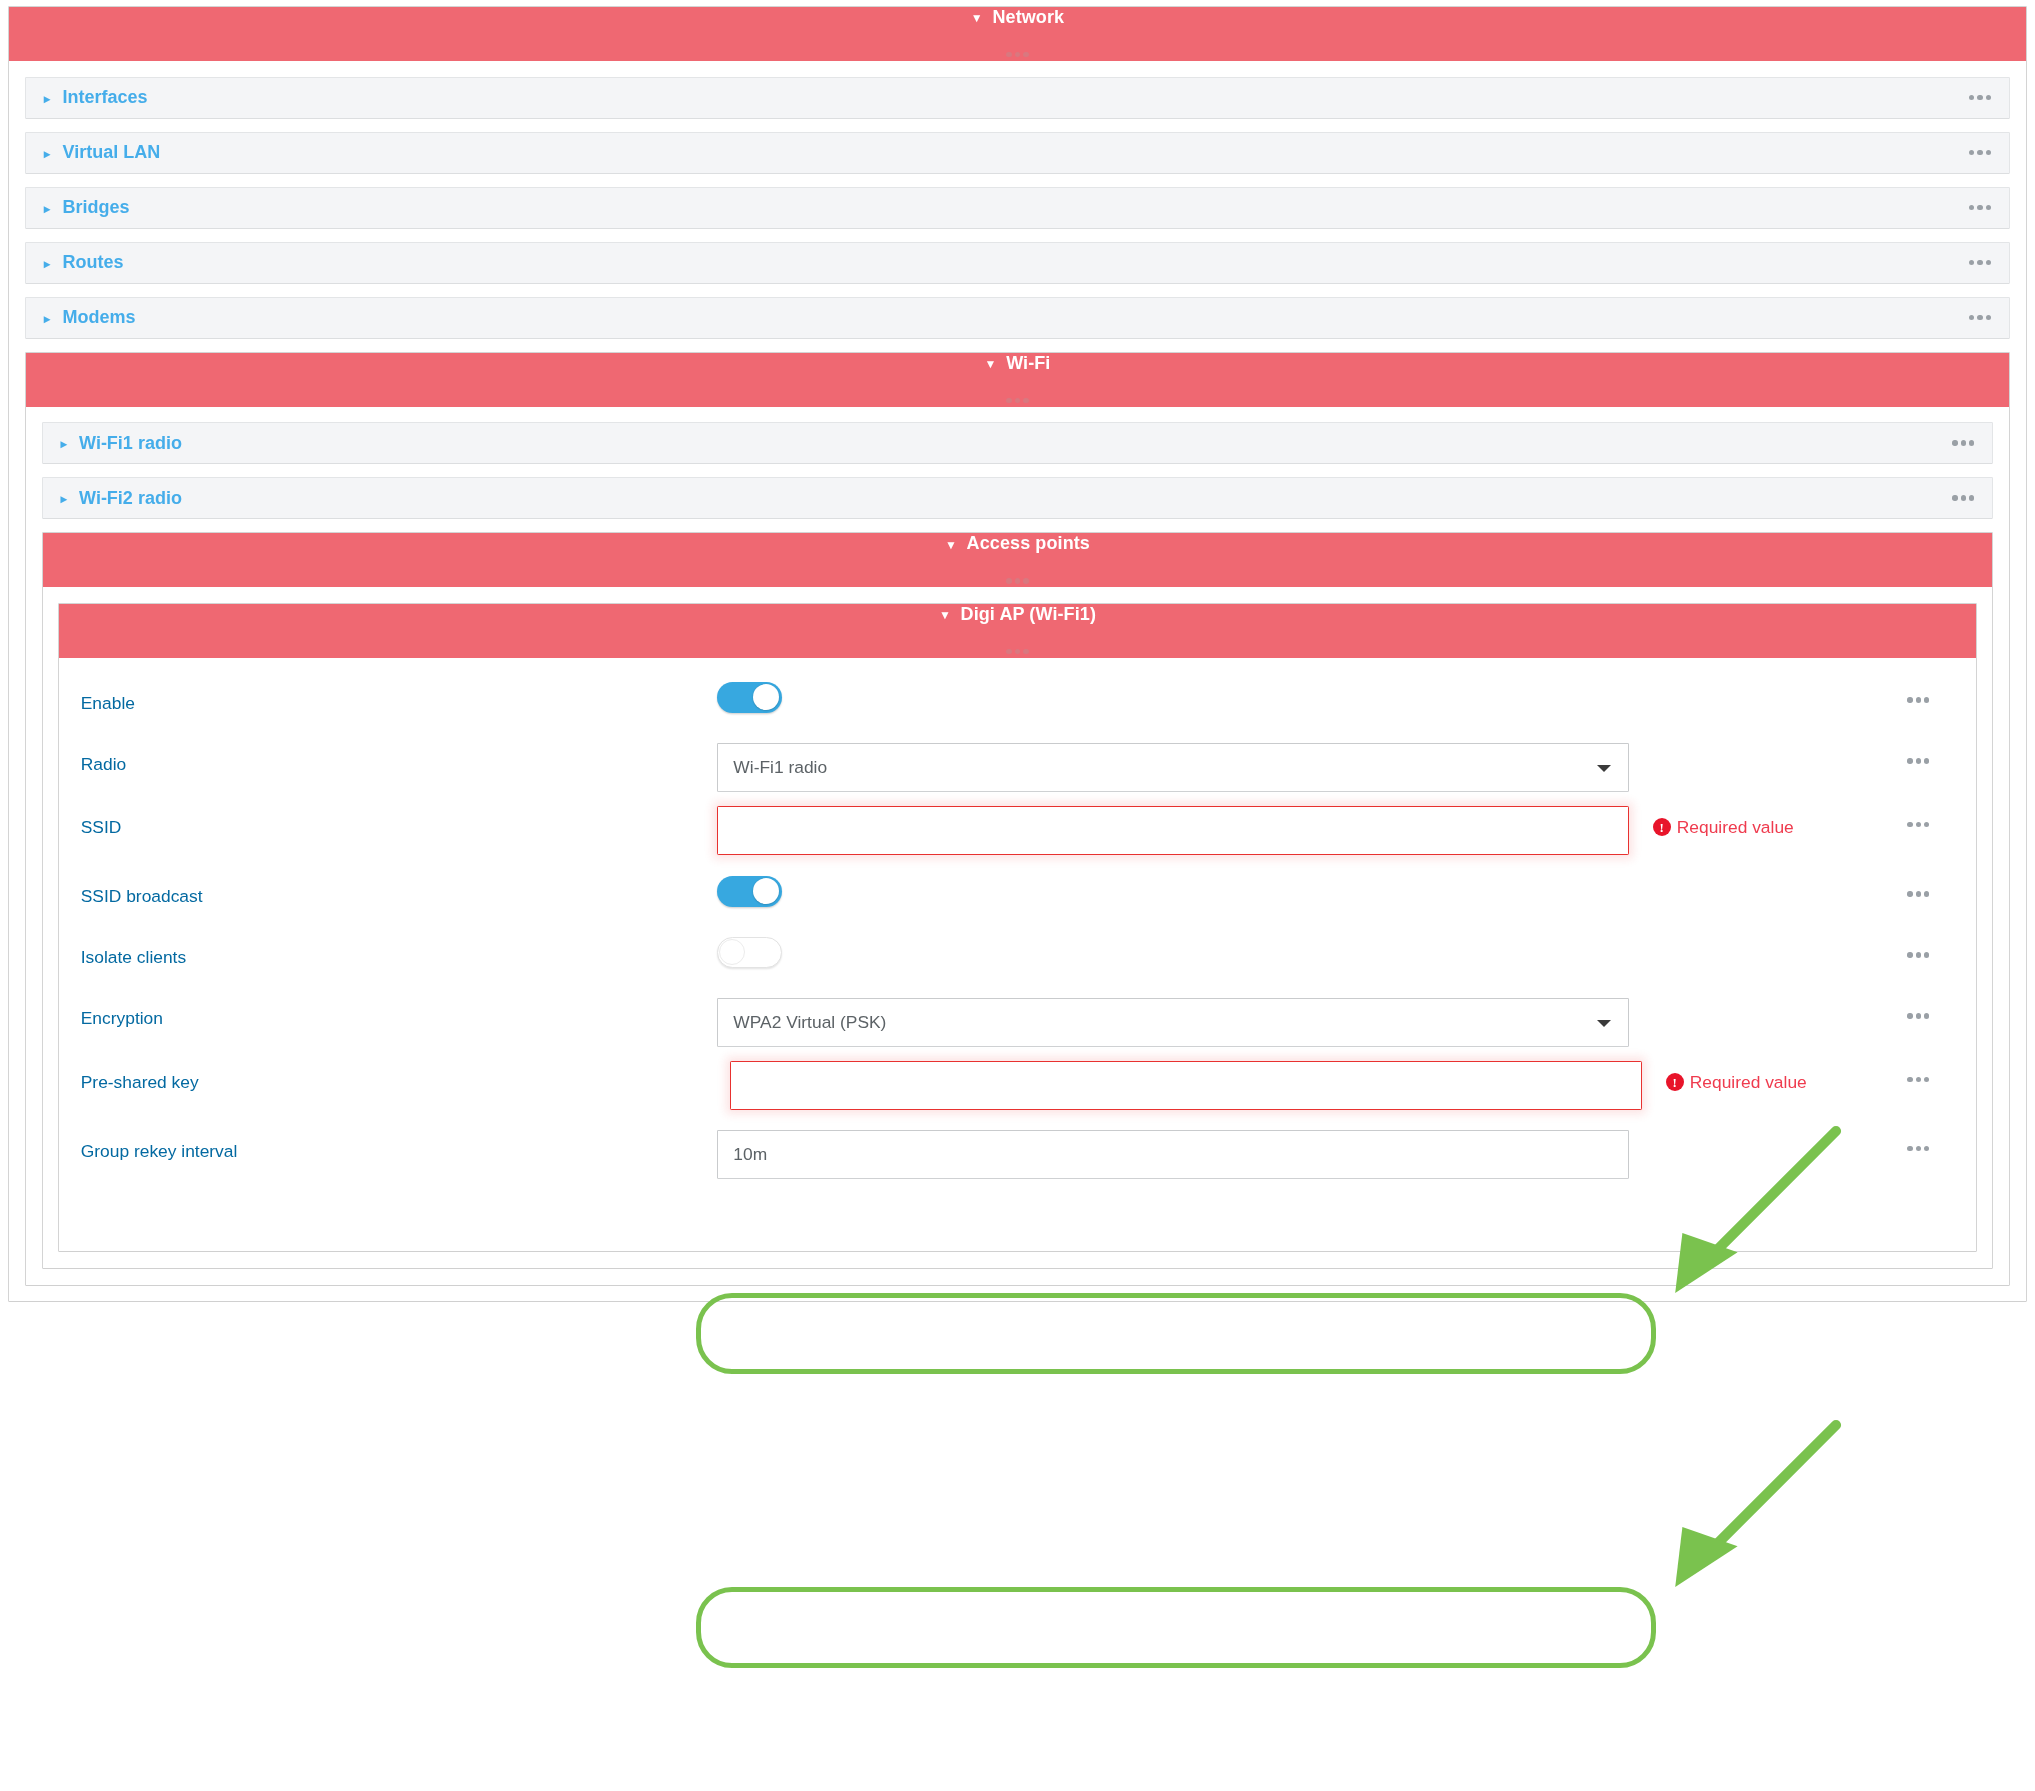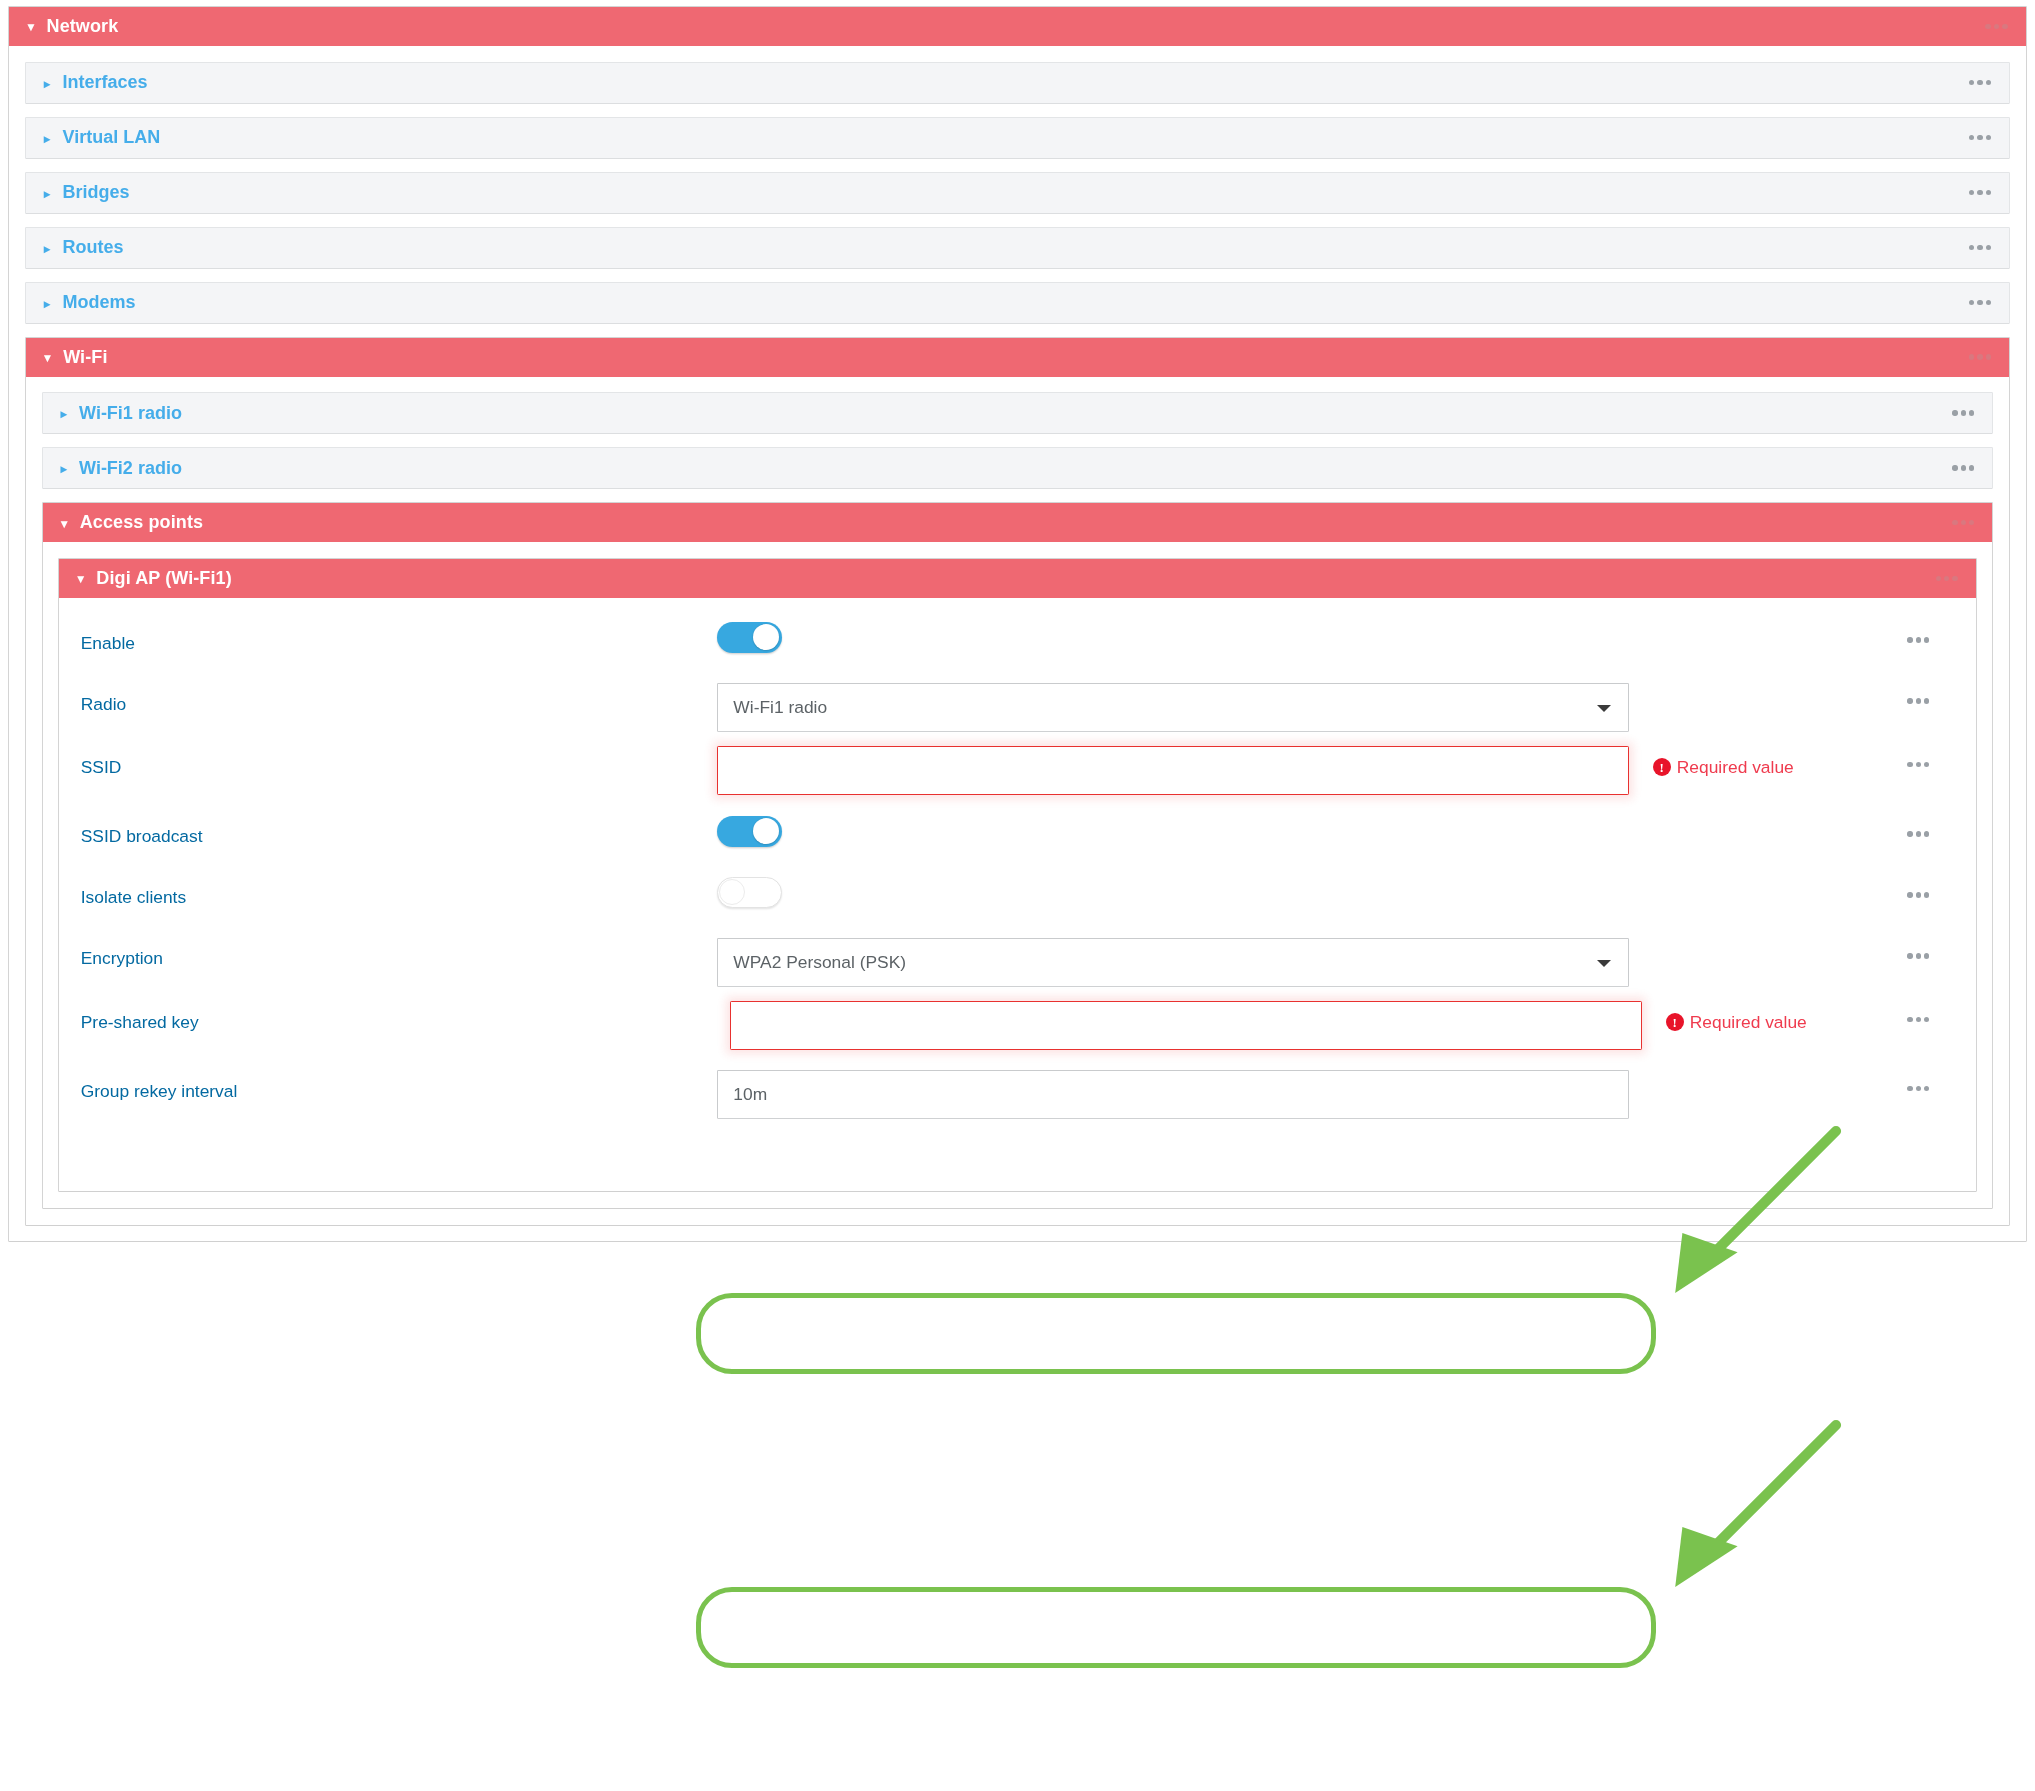--- a/index.html
+++ b/index.html
@@ -47,22 +47,23 @@
     font-size: 13px;
     line-height: 1;
     position: relative;
     top: -0.6px;
   }
 
   
   .head-red {
     background: #EF6872;
     color: #ffffff;
-    height: 39px;
+    height: 54px;
     font-size: 18px;
+    flex-direction: column;
   }
   .head-red .caret { color: #ffffff; font-size: 12px; }
 
   .panel-body { padding: 15.6px 15.6px 15.6px 15.6px; }
 
   
   .dots {
     display: inline-flex;
     align-items: center;
     gap: 3px;
@@ -429,21 +430,21 @@
                           <i></i>
                           <i></i>
                         </span>
                     </div>
                   </div>
 
                   <div class="form-row">
                     <div class="flabel">Encryption</div>
                     <div class="fctl">
                       <div class="ctl-box sel">
-                        <span>WPA2 Personal (PSK)</span>
+                        <span>WPA2 Virtual (PSK)</span>
                       </div>
                     </div>
                     <div class="fmenu">
                       <span class="dots">
                           <i></i>
                           <i></i>
                           <i></i>
                         </span>
                     </div>
                   </div>

